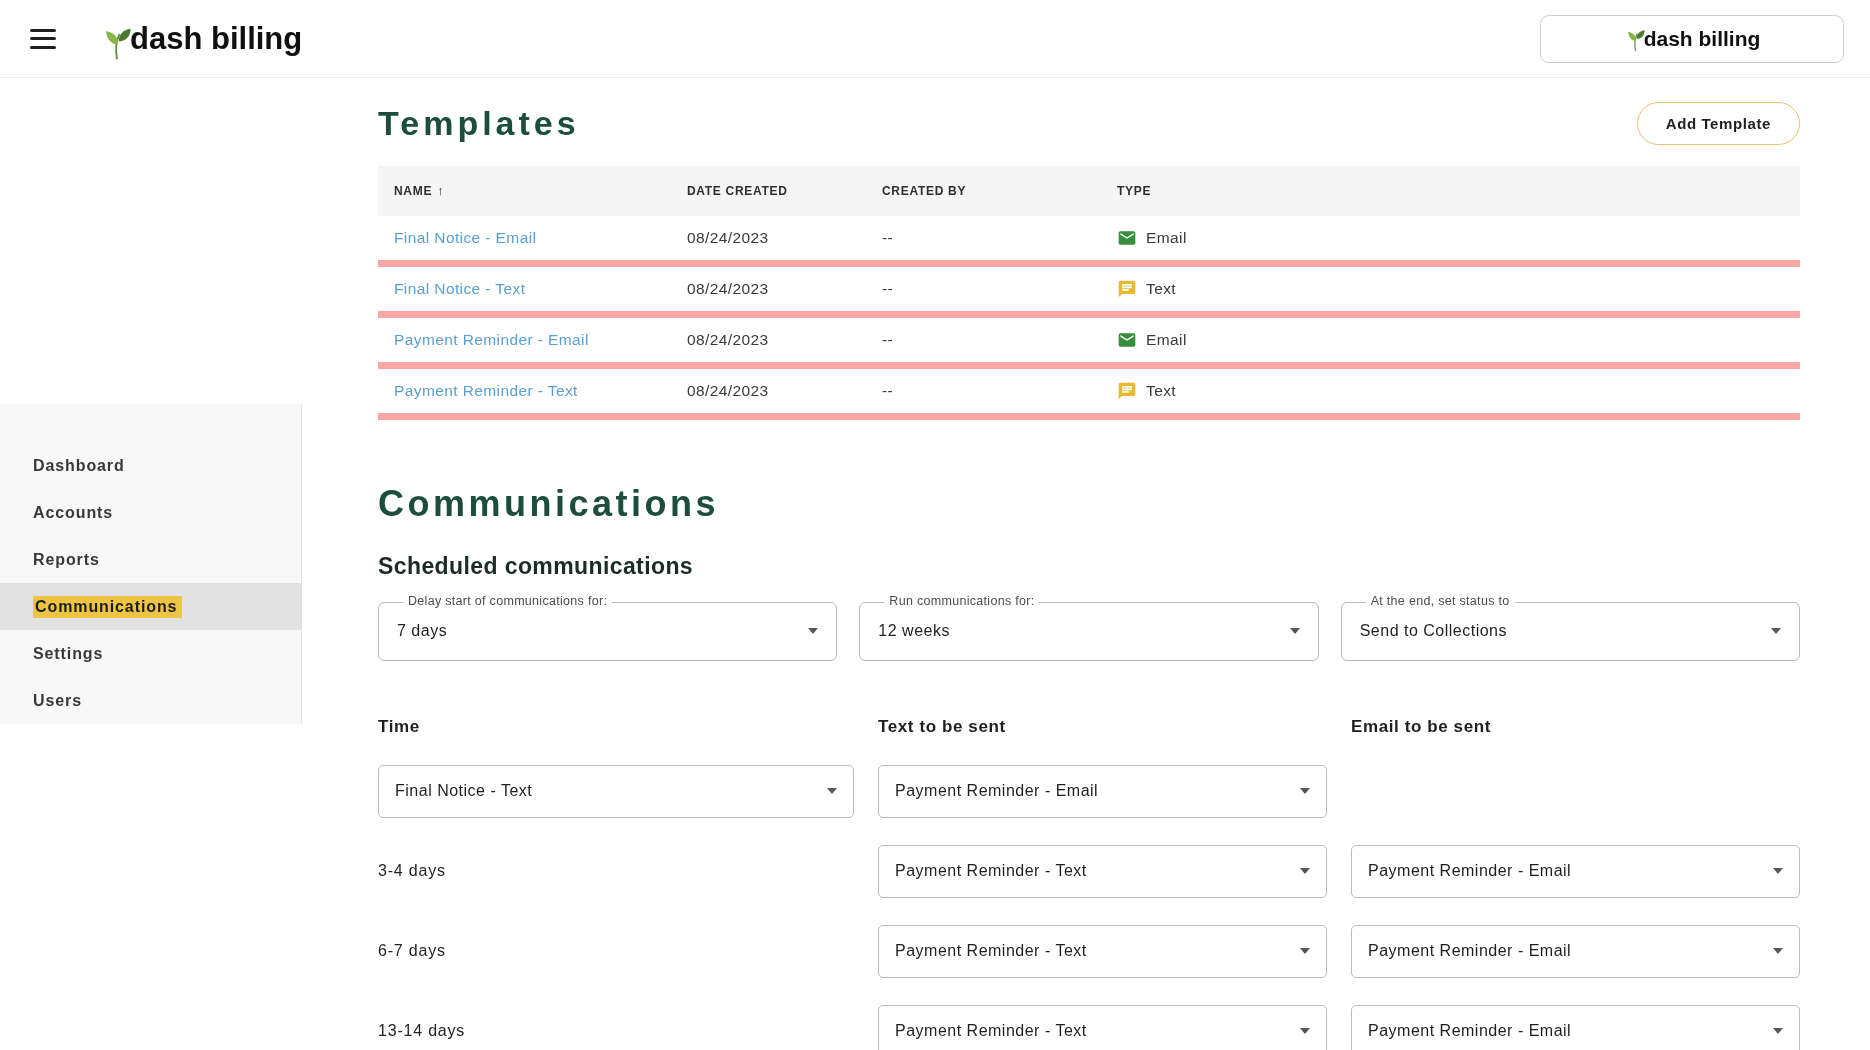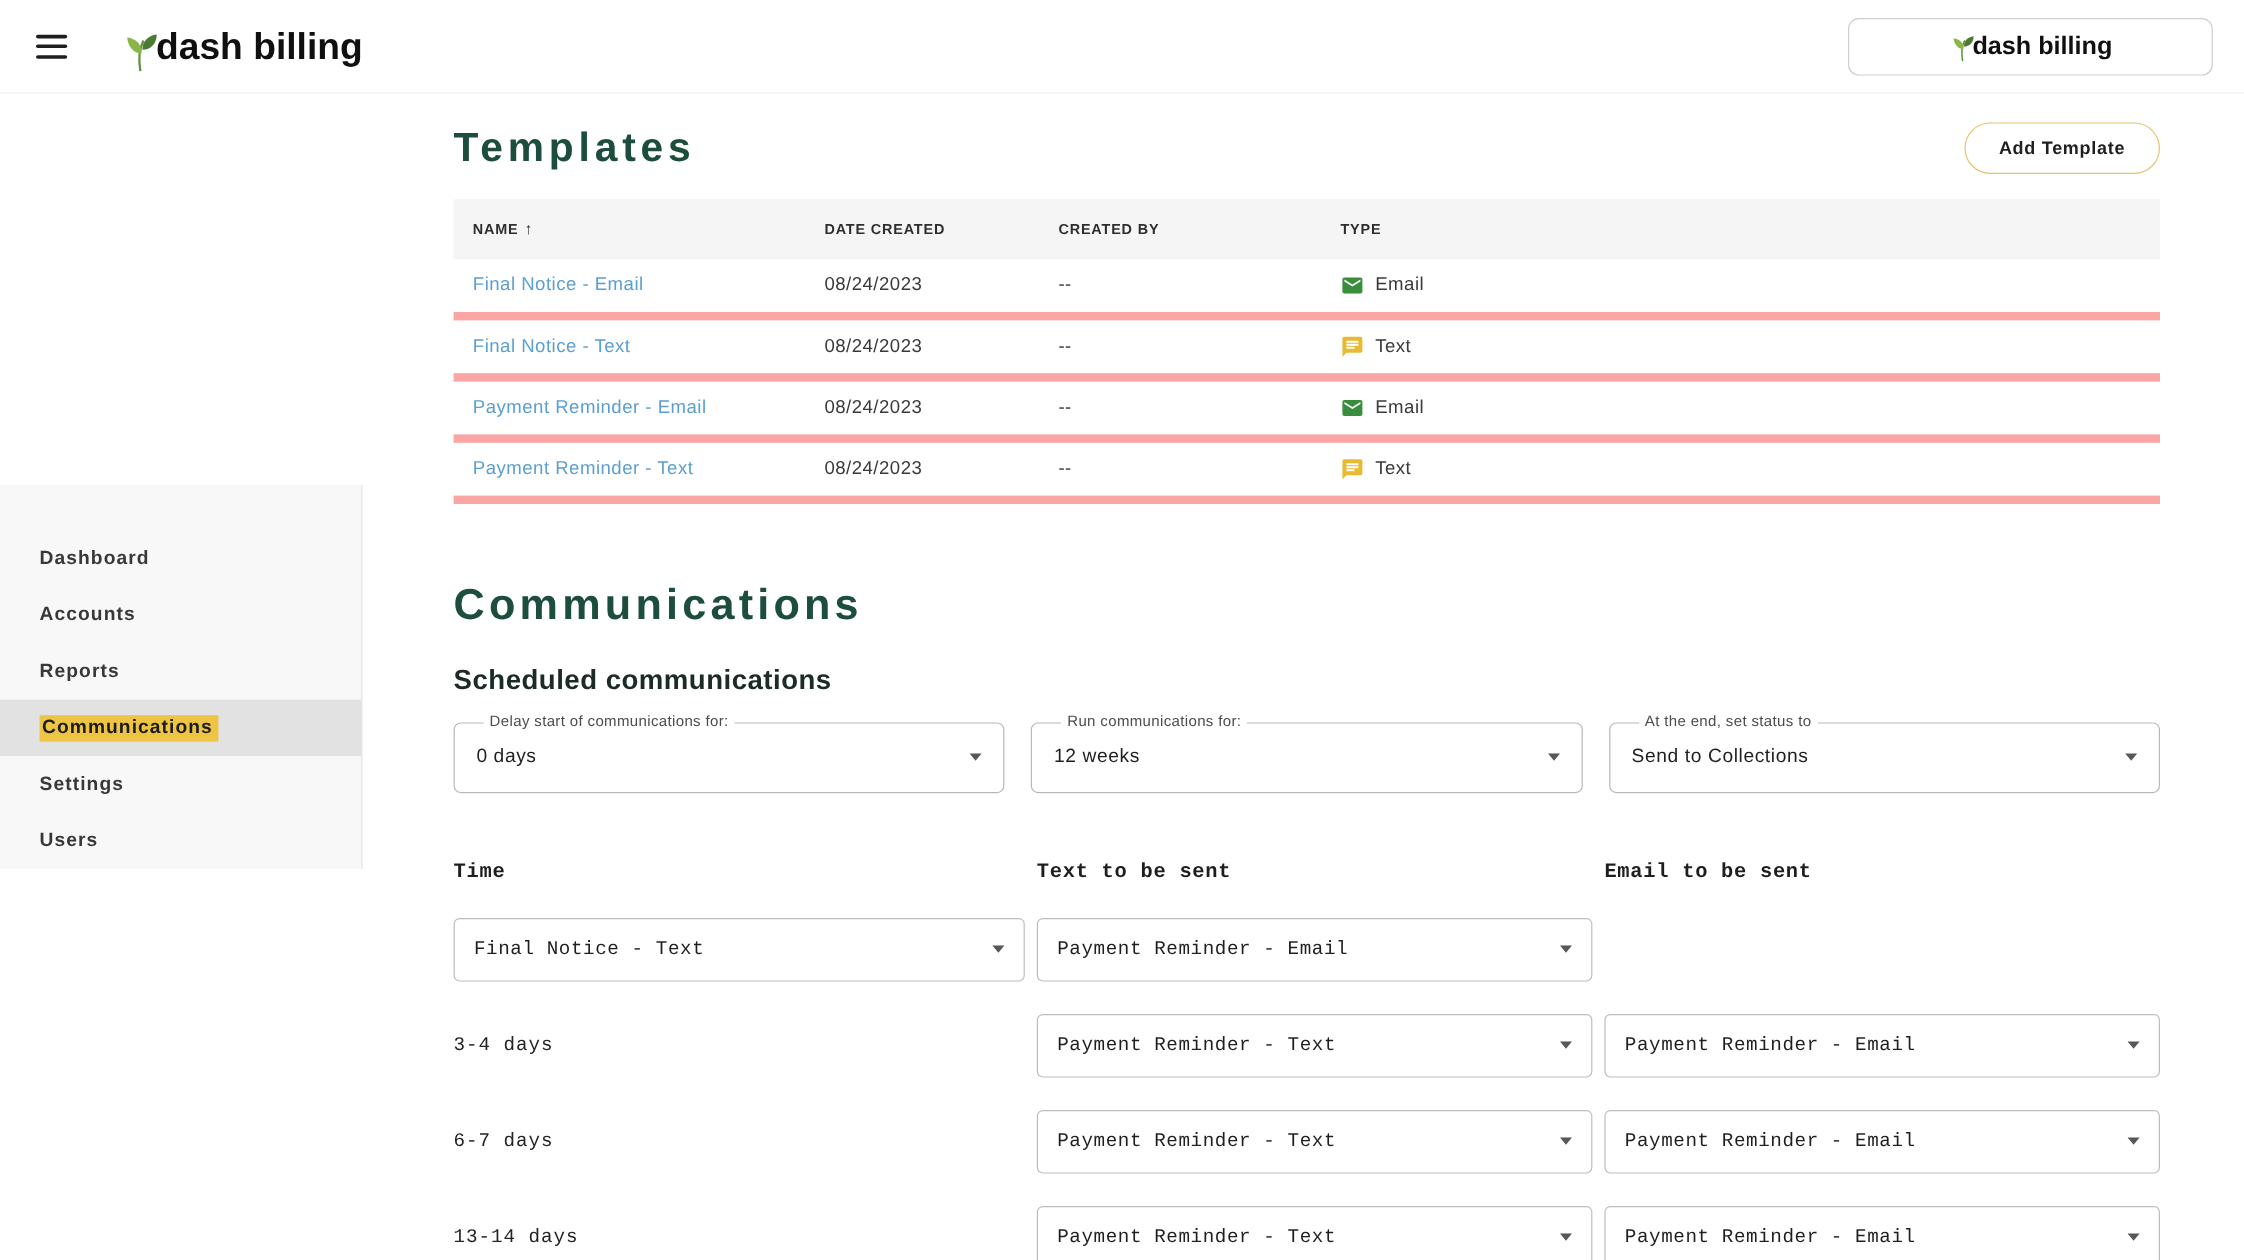--- a/index.html
+++ b/index.html
@@ -53,21 +53,21 @@
 
   .settings-row { margin-top:22px; display:flex; gap:22px; }
   .select-box { position:relative; flex:1; height:59px; border:1px solid #b9b9b9; border-radius:6px;
     display:flex; align-items:center; padding:0 18px; cursor:pointer; background:#fff; }
   .select-box .flabel { position:absolute; top:-9px; left:24px; background:#fff; padding:0 5px;
     font-size:12.5px; color:#4c4c4c; letter-spacing:.3px; }
   .select-box .value { font-size:16px; color:#1f1f1f; letter-spacing:.5px; }
   .caret { margin-left:auto; width:0; height:0; border-left:5.5px solid transparent;
     border-right:5.5px solid transparent; border-top:6.5px solid #575757; }
 
-  .sched-grid { display:grid; grid-template-columns:476px 1fr 1fr; column-gap:10px; align-items:center;font-family:Liberation Mono, monospace; }
+  .sched-grid { display:grid; grid-template-columns:476px 1fr 1fr; column-gap:24px; align-items:center; }
   .sched-headers { margin-top:56px; height:21px; }
   .sched-headers .sh { font-size:17px; font-weight:700; color:#1e1e1e; letter-spacing:.6px; }
   .sched-row { margin-top:27px; }
   .sched-row:first-of-type { margin-top:16px; }
   .time-lbl { font-size:16px; color:#242424; letter-spacing:.8px; }
   .dd { height:53px; border:1px solid #bdbdbd; border-radius:5px; display:flex; align-items:center;
     padding:0 16px; cursor:pointer; background:#fff; }
   .dd .value { font-size:16px; color:#1f1f1f; letter-spacing:.5px; }
 </style>
 </head>
@@ -185,21 +185,21 @@
         </div>
       </div>
     </div>
 
     <h2 class="comms-title">Communications</h2>
     <h3 class="sched-title">Scheduled communications</h3>
 
     <div class="settings-row">
       <div class="select-box">
         <span class="flabel">Delay start of communications for:</span>
-        <span class="value">0 days</span>
+        <span class="value">7 days</span>
         <span class="caret"></span>
       </div>
       <div class="select-box">
         <span class="flabel">Run communications for:</span>
         <span class="value">12 weeks</span>
         <span class="caret"></span>
       </div>
       <div class="select-box">
         <span class="flabel">At the end, set status to</span>
         <span class="value">Send to Collections</span>

